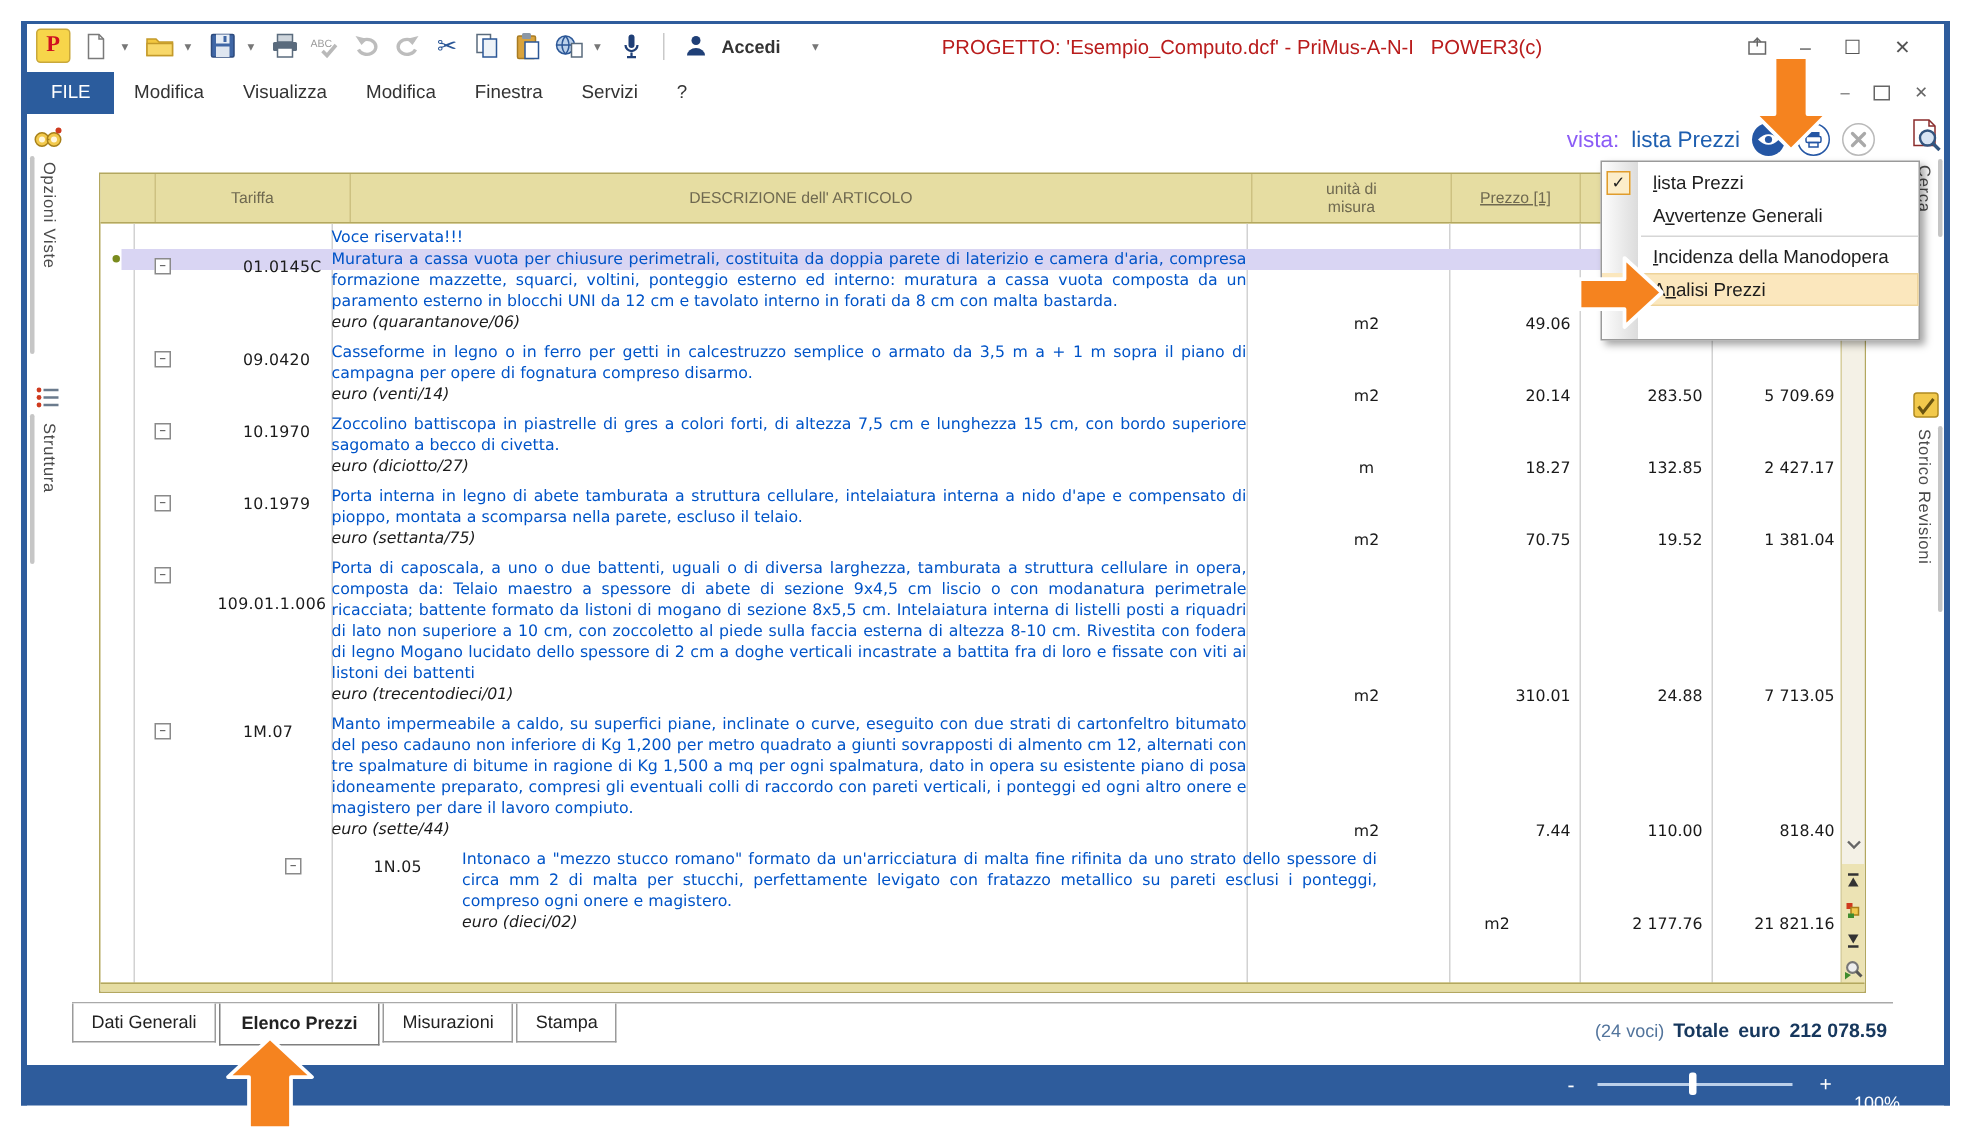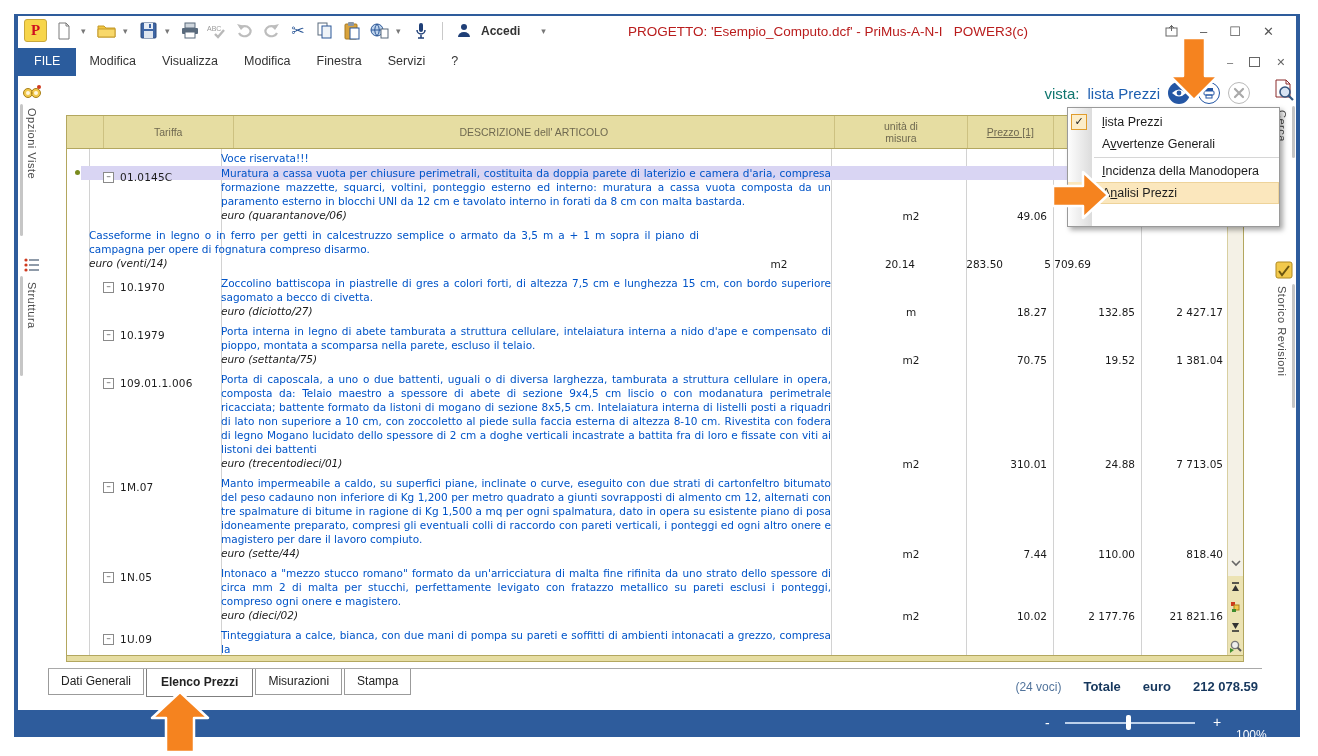--- a/index.html
+++ b/index.html
@@ -23,46 +23,46 @@
   .wctl2{position:absolute;top:39px;display:flex;align-items:center;gap:16px;color:#666;font-size:11px;}
   .glyphbtn{cursor:default;line-height:14px;}
   .restore{width:9px;height:8px;border:1px solid #666;position:relative;background:#fff;}
   .restore:before{content:"";position:absolute;left:2px;top:-3px;width:8px;height:7px;border:1px solid #666;z-index:-1;}
   
   .menubar{position:absolute;left:0;top:32px;height:28px;display:flex;align-items:stretch;}
   .mitem{padding:6px 13px 0 13px;font-size:12.5px;color:#333;}
   .mactive{background:#2b5c9d;color:#fff;padding:6px 16px 0 16px;}
   
   .vista{position:absolute;top:64px;right:46px;height:26px;display:flex;align-items:center;gap:8px;}
-  .vista-label{font-size:15px;color:#0f766e;}
+  .vista-label{font-size:15px;color:#8b5cf6;}
   .vista-value{font-size:15px;color:#1e5fb0;}
   .circle-ico{width:22px;height:22px;border-radius:50%;display:flex;align-items:center;justify-content:center;}
   .eye-c{background:#2456a4;}
   .rep-c{background:#fff;border:1.5px solid #2456a4;box-sizing:border-box;}
   .tool-c{background:#fff;border:1.5px solid #b9b9b9;box-sizing:border-box;}
   
   .railtext{writing-mode:vertical-rl;font-size:11px;color:#4a4a4a;letter-spacing:.5px;}
   .railbar{position:absolute;width:3px;background:#c6c6c6;border-radius:2px;}
   
   .ptable{position:absolute;left:48px;top:99px;width:1178px;height:547px;
           border:1px solid #b3a75f;box-sizing:border-box;background:#fff;}
   .phead{display:flex;height:33px;background:#e6dda2;border-bottom:1px solid #b3a75f;box-sizing:border-box;
          color:#6f6950;font-size:10.5px;text-align:center;padding-left:15px;}
   .phc{display:flex;flex-direction:column;align-items:center;justify-content:center;
        border-right:1px solid #cdc181;box-sizing:border-box;line-height:12px;}
   .pbody{position:absolute;left:0;top:33px;width:1162px;height:507px;overflow:hidden;padding-top:2px;box-sizing:border-box;}
   .gline{position:absolute;top:0;bottom:0;width:1px;background:#d2d2d2;}
   .pbot{position:absolute;left:0;bottom:0;width:100%;height:6px;background:#e6dda2;border-top:1px solid #b3a75f;box-sizing:border-box;}
-  .trow{display:flex;margin-bottom:6px;position:relative;font-family:"DejaVu Sans",sans-serif;}
+  .trow{display:flex;margin-bottom:6px;position:relative;font-family:"DejaVu Sans",sans-serif;justify-content:flex-end;}
   .trow.notice{margin-bottom:1px;}
   .cmark{width:22px;position:relative;z-index:1;}
   .ctar{width:132px;padding-left:14px;box-sizing:border-box;position:relative;z-index:1;}
   .exp{display:inline-block;width:9px;height:9px;border:1px solid #8a8a8a;background:#fff;
        font:7px/8px "DejaVu Sans Mono",monospace;text-align:center;color:#333;vertical-align:2px;margin-right:6px;}
-  .code{font-size:10.5px;color:#1c1c1c;letter-spacing:.2px;}
+  .code{font-size:10.5px;color:#1c1c1c;letter-spacing:.2px;margin-left:42px;}
   .cdesc{width:610px;box-sizing:border-box;position:relative;z-index:1;
          font-size:10.5px;line-height:14px;color:#0054c8;text-align:justify;}
   .euro{font-style:italic;color:#1b1b1b;}
   .cval{display:flex;flex-direction:column;box-sizing:border-box;position:relative;z-index:1;
         font-size:10.5px;color:#1a1a1a;}
   .cval span{margin-top:auto;}
   .cum{width:135px;text-align:center;padding-left:25px;}
   .cpr{width:87px;text-align:right;padding-right:6px;}
   .cq{width:88px;text-align:right;padding-right:6px;}
   .cimp{width:88px;text-align:right;padding-right:6px;}
@@ -82,21 +82,21 @@
   .dditem.hl:before{content:"";position:absolute;left:24px;right:0;top:0;bottom:0;outline:1px solid #eed39a;outline-offset:-1px;}
   .ddsep{height:1px;background:#d6d6d6;margin:2px 0 2px 26px;}
   .ddcheck{position:absolute;left:3px;top:3px;width:16px;height:16px;background:#fcedc9;border:1px solid #e09c2d;
            box-sizing:border-box;font:bold 11px/14px "DejaVu Sans",sans-serif;text-align:center;color:#222;}
   
   .fdivider{position:absolute;left:30px;right:34px;top:652px;height:1px;background:#a9a9a9;}
   .ftabs{position:absolute;left:30px;top:653px;display:flex;align-items:flex-start;}
   .ftab{background:#fff;border:1px solid #9b9b9b;border-top:none;padding:5px 12px 6px 12px;
         font-size:12px;color:#222;margin-right:2px;}
   .ftab.active{font-weight:bold;padding:6px 14px 7px 14px;border-color:#7f7f7f;}
-  .totals{position:absolute;right:38px;top:663px;display:flex;align-items:baseline;gap:22px;
+  .totals{position:absolute;right:38px;top:663px;display:flex;align-items:baseline;gap:6px;
           font-size:12.5px;color:#16375d;}
   .tcount{color:#52749c;font-size:12px;}
   .tbold{font-weight:bold;font-size:13px;}
   
   .statusbar{position:absolute;left:-4px;right:-4px;top:694px;height:27px;background:#2e5c9c;color:#fff;}
   .zoomminus{position:absolute;left:1031px;top:5px;font-size:14px;}
   .zoomtrack{position:absolute;left:1051px;top:12px;width:130px;height:2px;background:#bcd0ea;}
   .zoomthumb{position:absolute;left:1112px;top:5px;width:5px;height:15px;background:#fff;border-radius:2px;}
   .zoomplus{position:absolute;left:1199px;top:4px;font-size:14px;}
   .zoomlabel{position:absolute;left:1222px;top:18px;font-size:12px;}
@@ -342,20 +342,21 @@
             <span>m2</span>
           </div>
           <div class="cval cpr">
             <span>49.06</span>
           </div>
           <div class="cval cq"></div>
           <div class="cval cimp"></div>
         </div>
         <div class="trow">
           <div class="cmark"></div>
+          <div class="ctar"><span class="exp">−</span><span class="code">09.0420</span></div>
           <div class="cdesc"><span>Casseforme in legno o in ferro per getti in calcestruzzo semplice o armato da 3,5 m a + 1 m sopra il piano di campagna per opere di fognatura compreso disarmo.</span><div class="euro">euro (venti/14)</div></div>
           <div class="cval cum">
             <span>m2</span>
           </div>
           <div class="cval cpr">
             <span>20.14</span>
           </div>
           <div class="cval cq">
             <span>283.50</span>
           </div>
@@ -431,38 +432,26 @@
             <span>818.40</span>
           </div>
         </div>
         <div class="trow">
           <div class="cmark"></div>
           <div class="ctar"><span class="exp">−</span><span class="code">1N.05</span></div>
           <div class="cdesc"><span>Intonaco a "mezzo stucco romano" formato da un'arricciatura di malta fine rifinita da uno strato dello spessore di circa mm 2 di malta per stucchi, perfettamente levigato con fratazzo metallico su pareti esclusi i ponteggi, compreso ogni onere e magistero.</span><div class="euro">euro (dieci/02)</div></div>
           <div class="cval cum">
             <span>m2</span>
           </div>
-          <div class="cval cpr">
-            <span>10.02</span>
-          </div>
           <div class="cval cq">
             <span>2 177.76</span>
           </div>
           <div class="cval cimp">
             <span>21 821.16</span>
           </div>
-        </div>
-        <div class="trow">
-          <div class="cmark"></div>
-          <div class="ctar"><span class="exp">−</span><span class="code">1U.09</span></div>
-          <div class="cdesc jlast"><span>Tinteggiatura a calce, bianca, con due mani di pompa su pareti e soffitti di ambienti intonacati a grezzo, compresa la</span></div>
-          <div class="cval cum"></div>
-          <div class="cval cpr"></div>
-          <div class="cval cq"></div>
-          <div class="cval cimp"></div>
         </div>
       </div>
     <div class="pstrip">
       <div class="stripbtm"></div>
       <div class="sbtn" style="top:406px;">
         <svg width="10" height="7" viewBox="0 0 10 7">
             <path d="M1 1l4 4 4-4" fill="none" stroke="#666" stroke-width="1.6"></path>
           </svg>
       </div>
       <div class="sbtn" style="top:430px;">

